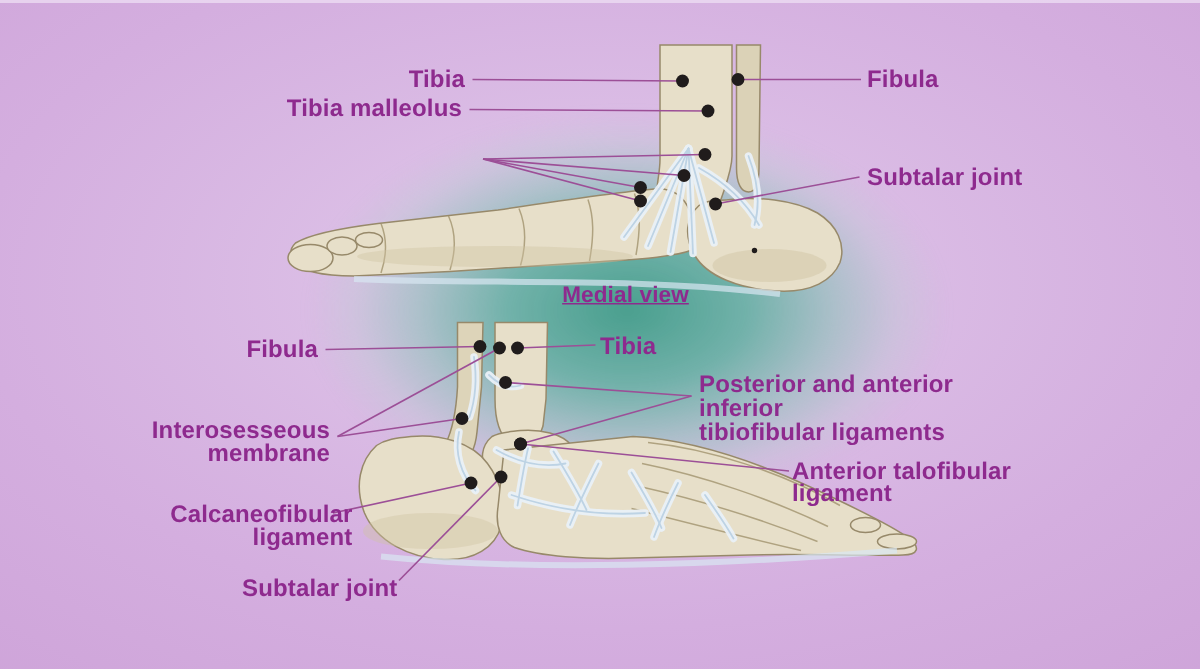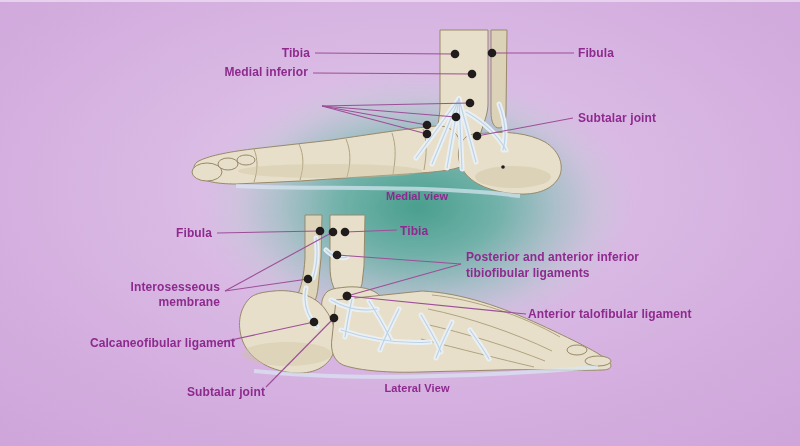--- a/index.html
+++ b/index.html
@@ -12,27 +12,27 @@
   .edge-top{position:absolute;left:0;top:0;width:100%;height:2px;background:#ecdcf2;opacity:.8;}
   .teal-glow{
     position:absolute;left:168px;top:52px;width:500px;height:310px;pointer-events:none;
     background:radial-gradient(50% 50% at 50% 50%,
       rgba(64,156,136,.95) 0%, rgba(86,173,154,.8) 32%,
       rgba(128,193,176,.5) 56%, rgba(164,212,196,.22) 72%, rgba(180,220,205,0) 85%);
     filter:blur(5px);
   }
   svg.layer{position:absolute;left:0;top:0;width:800px;height:446px;}
   .lbl{
-    position:absolute;color:#8e2a8e;font-weight:bold;font-size:12px;line-height:15px;
+    position:absolute;color:#8e2a8e;font-weight:bold;font-size:16px;line-height:15px;
     letter-spacing:.1px;white-space:pre-line;
   }
   .r{text-align:right;}
   .c{text-align:center;}
   .lh16{line-height:16px;}
-  .caption{font-size:11px;}
+  .caption{font-size:15px;text-decoration:underline;}
 </style>
 </head>
 <body>
 
 <div class="stage">
   <div class="teal-glow"></div>
   <div class="edge-top"></div>
 
   <svg class="layer" viewBox="0 0 800 446">
     <defs>
@@ -135,28 +135,27 @@
       <circle cx="333" cy="232" r="4.3" fill="#201c1c"></circle>
       <circle cx="308" cy="279" r="4.3" fill="#201c1c"></circle>
       <circle cx="337" cy="255" r="4.3" fill="#201c1c"></circle>
       <circle cx="347" cy="296" r="4.3" fill="#201c1c"></circle>
       <circle cx="347" cy="296" r="4.3" fill="#201c1c"></circle>
       <circle cx="314" cy="322" r="4.3" fill="#201c1c"></circle>
       <circle cx="334" cy="318" r="4.3" fill="#201c1c"></circle>
     </svg>
 
   <div class="lbl r" style="left:180px;top:46px;width:130px">Tibia</div>
-  <div class="lbl r" style="left:158px;top:65px;width:150px">Medial inferior</div>
+  <div class="lbl r" style="left:158px;top:65px;width:150px">Tibia malleolus</div>
   <div class="lbl" style="left:578px;top:46px;width:120px">Fibula</div>
   <div class="lbl" style="left:578px;top:111px;width:150px">Subtalar joint</div>
   <div class="lbl c caption" style="left:337px;top:189px;width:160px">Medial view</div>
 
   <div class="lbl r" style="left:82px;top:226px;width:130px">Fibula</div>
   <div class="lbl" style="left:400px;top:224px;width:100px">Tibia</div>
   <div class="lbl r" style="left:70px;top:280px;width:150px">Interosesseous
 membrane</div>
   <div class="lbl lh16" style="left:466px;top:249px;width:195px">Posterior and anterior inferior
 tibiofibular ligaments</div>
   <div class="lbl" style="left:528px;top:307px;width:195px">Anterior talofibular ligament</div>
   <div class="lbl r" style="left:65px;top:336px;width:170px">Calcaneofibular ligament</div>
   <div class="lbl r" style="left:145px;top:385px;width:120px">Subtalar joint</div>
-  <div class="lbl c caption" style="left:337px;top:381px;width:160px">Lateral View</div>
 </div>
 
 </body></html>

